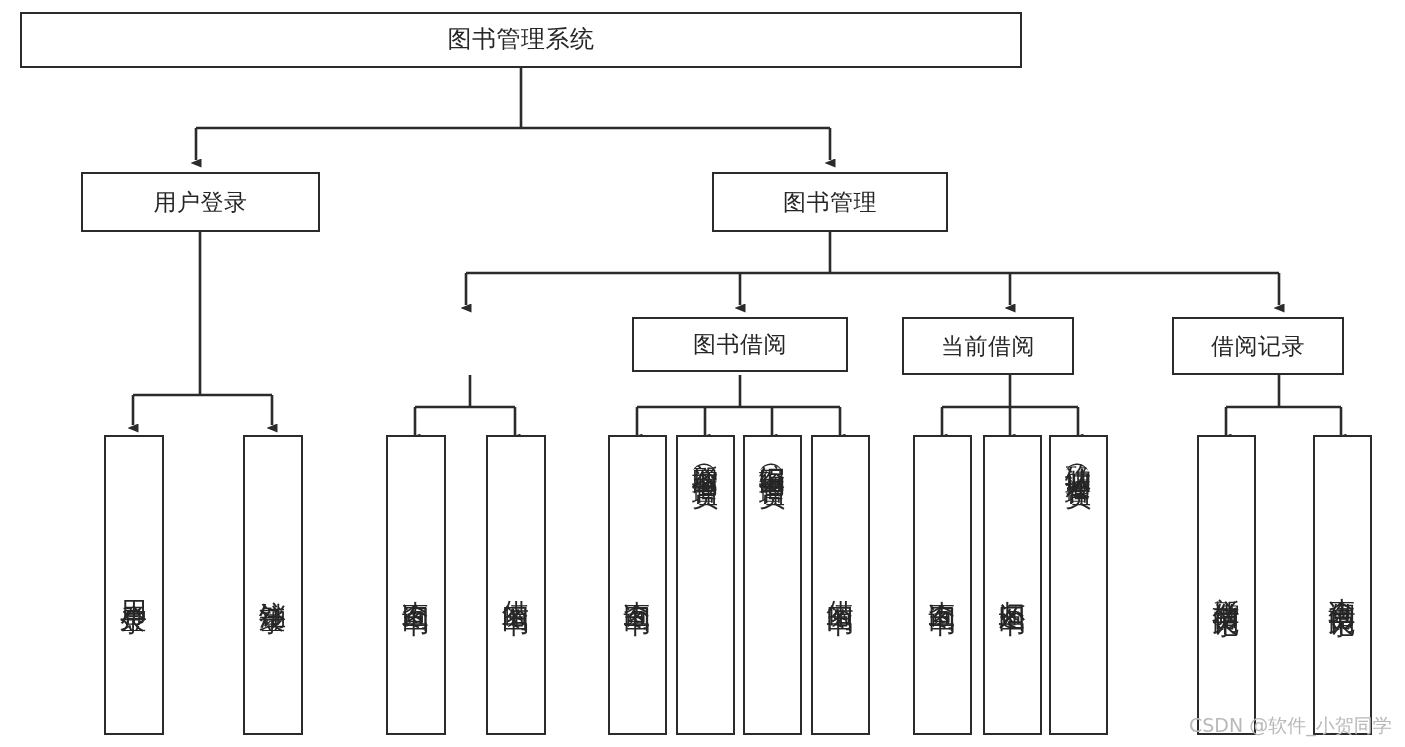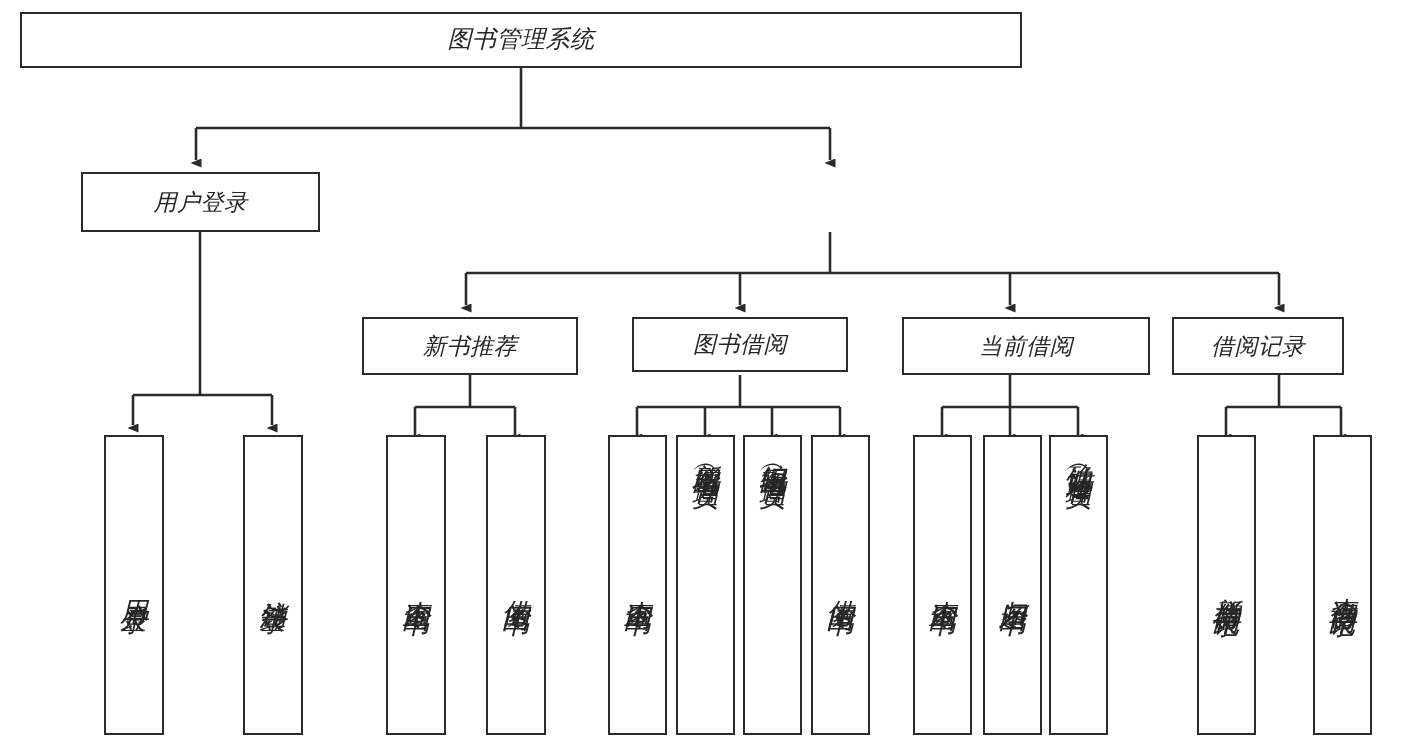--- a/index.html
+++ b/index.html
@@ -28,21 +28,20 @@
   .node {
     position: absolute;
     box-sizing: border-box;
     background: #ffffff;
     border: 2.5px solid #2b2b2b;
     display: flex;
     align-items: center;
     justify-content: center;
     color: #262626;
     text-align: center;
-    font-style: italic;
   }
   .node .label {
     display: block;
     line-height: 1.14;
     letter-spacing: 0.5px;
   }
   
   .node.h .label {
     font-size: 23px;
     white-space: nowrap;
@@ -135,28 +134,28 @@
     </g>
   </svg>
 
   <div class="node h root" style="left:20px; top:12px; width:1002px; height:56px;">
     <span class="label">图书管理系统</span>
   </div>
 
   <div class="node h" style="left:81px; top:172px; width:239px; height:60px;">
     <span class="label">用户登录</span>
   </div>
-
-  <div class="node h" style="left:362px; top:317px; width:216px; height:58px;">
-    <span class="label">新书推荐</span>
-  </div>
+  <div class="node h" style="left:712px; top:172px; width:236px; height:60px;">
+    <span class="label">图书管理</span>
+  </div>
+
   <div class="node h" style="left:632px; top:317px; width:216px; height:55px;">
     <span class="label">图书借阅</span>
   </div>
-  <div class="node h" style="left:902px; top:317px; width:248px; height:58px;">
+  <div class="node h" style="left:902px; top:317px; width:172px; height:58px;">
     <span class="label">当前借阅</span>
   </div>
   <div class="node h" style="left:1172px; top:317px; width:172px; height:58px;">
     <span class="label">借阅记录</span>
   </div>
 
   <div class="node v centered" style="left:104px; top:435px; width:60px; height:300px;">
     <span class="label">用户登录</span>
   </div>
   <div class="node v centered" style="left:243px; top:435px; width:60px; height:300px;">
@@ -193,14 +192,15 @@
     <span class="label">确认归还（管理员）</span>
   </div>
 
   <div class="node v centered" style="left:1197px; top:435px; width:59px; height:300px;">
     <span class="label">新增借阅记录</span>
   </div>
   <div class="node v centered" style="left:1313px; top:435px; width:59px; height:300px;">
     <span class="label">查询借阅记录</span>
   </div>
 
+  <div class="watermark">CSDN @软件_小贺同学</div>
 
 </div>
 
 </body></html>

